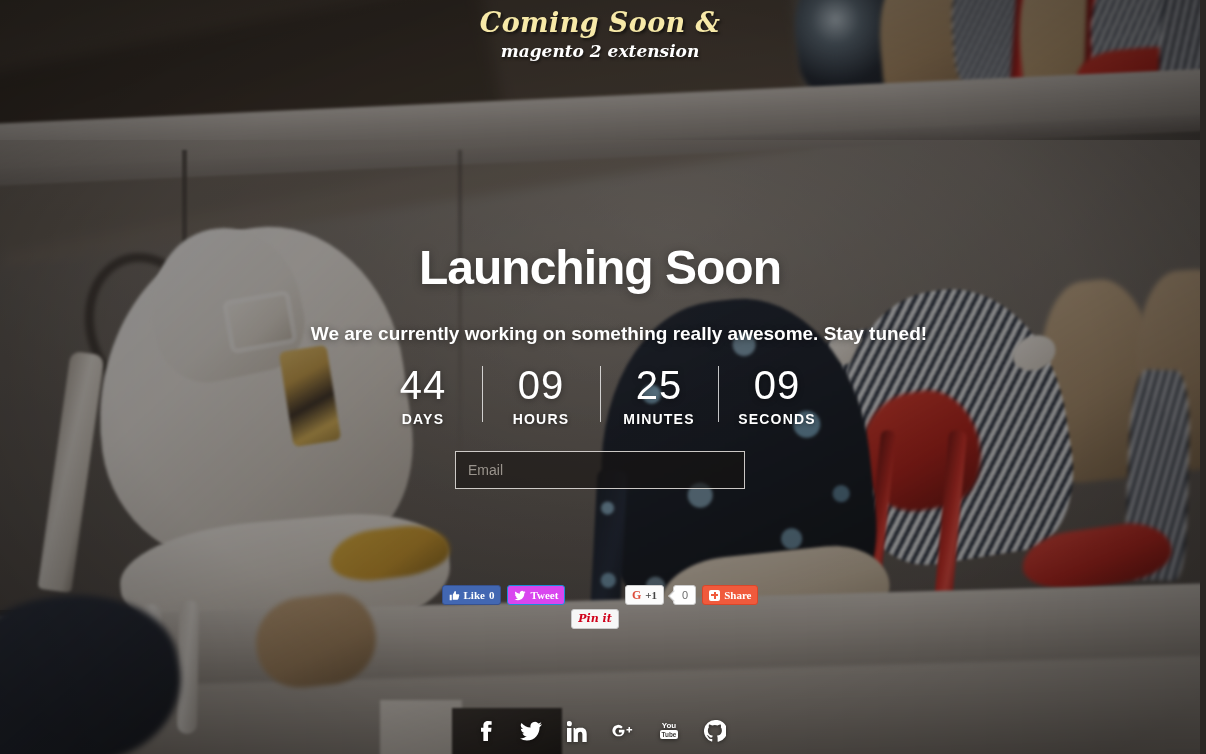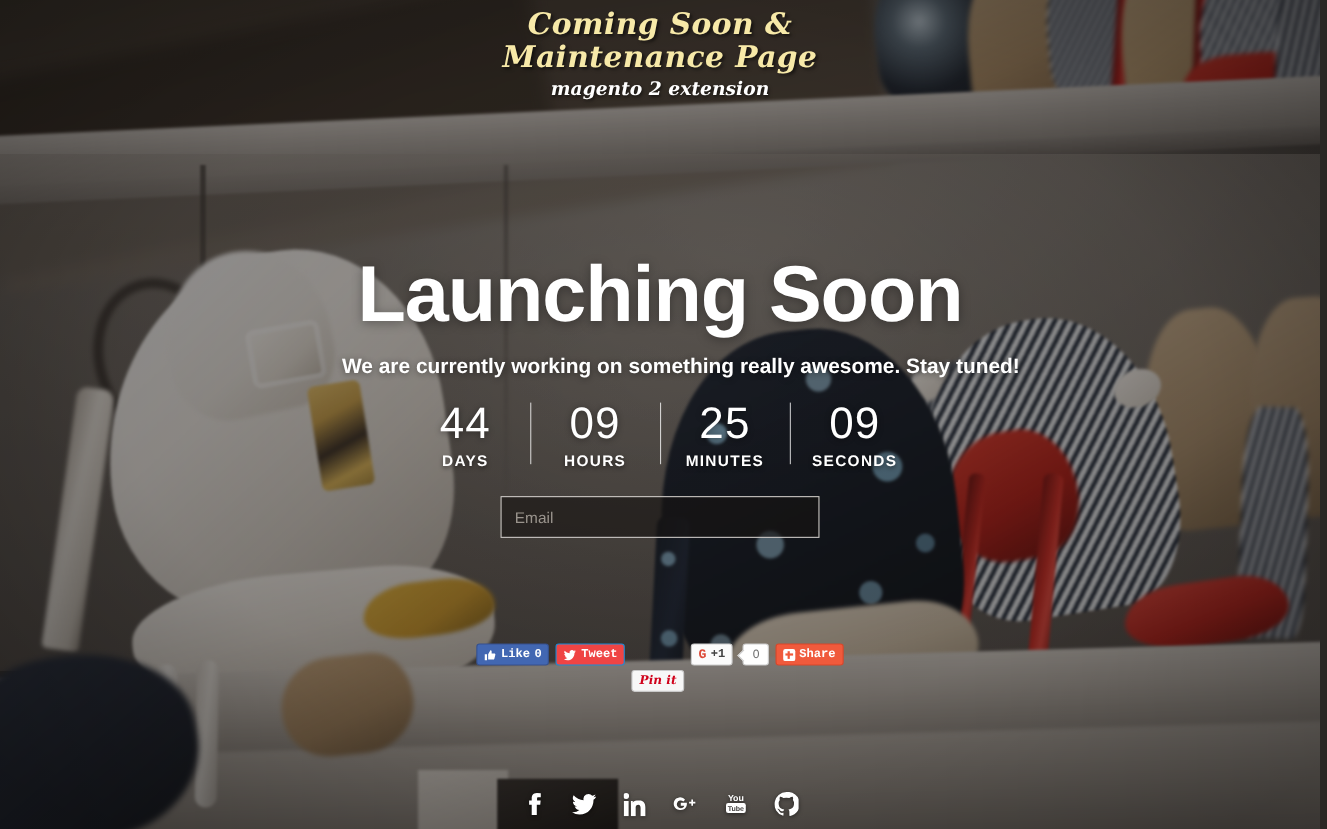--- a/index.html
+++ b/index.html
@@ -411,21 +411,21 @@
     text-shadow: 1px 2px 3px rgba(0,0,0,.55);
   }
 
   .hero {
     position: absolute;
     top: 226px; left: 0; width: 100%;
     text-align: center;
   }
   .hero-title {
     color: #ffffff;
-    font-size: 72px;
+    font-size: 48px;
     font-weight: bold;
     line-height: 84px;
     letter-spacing: -1px;
     text-shadow: 0 2px 10px rgba(0,0,0,.35);
   }
   .hero-sub {
     margin-top: 12px;
     color: #ffffff;
     font-size: 19px;
     font-weight: bold;
@@ -504,24 +504,24 @@
     font-size: 11px;
   }
   .share-btn {
     display: inline-flex; align-items: center; gap: 4px;
     height: 20px; padding: 0 6px;
     border-radius: 3px;
     font-weight: bold;
     line-height: 20px;
     white-space: nowrap;
     cursor: pointer;
-    font-family: Liberation Mono, monospace;
+    font-family: Liberation Serif, serif;
   }
   .fb-like { background: #4267b2; color: #fff; border: 1px solid #36518e; }
-  .tw-tweet { background: #ef4444; color: #fff; border: 1px solid #1a8cd8; align-items: center; }
+  .tw-tweet { background: #d946ef; color: #fff; border: 1px solid #1a8cd8; align-items: center; }
   .pin-it { background: #f7f7f7; color: #d0021b; border: 1px solid #c9c9c9; font-style: italic; font-family: "DejaVu Serif", serif; margin-top: 48px; }
   .gplus { background: #fbfbfb; color: #444; border: 1px solid #cdcdcd; }
   .gplus .gp-g { color: #dd4b39; font-size: 12px; }
   .gp-count {
     position: relative;
     background: #fff; color: #6d6d6d; border: 1px solid #cdcdcd;
     border-radius: 3px; height: 20px; padding: 0 7px 0 8px;
     display: inline-flex; align-items: center; font-size: 11px;
     margin-left: 3px;
   }
@@ -625,21 +625,20 @@
     <div class="shoebox-dark"></div>
 
     <div class="overlay"></div>
     <div class="overlay-vignette"></div>
   </div>
 
   <div class="content">
 
     <div class="brand">
       <span class="brand-line1">Coming Soon &amp;</span>
-      <span class="brand-line2">Maintenance Page</span>
       <span class="brand-sub">magento 2 extension</span>
     </div>
 
     <div class="hero">
       <div class="hero-title">Launching Soon</div>
       <div class="hero-sub">We are currently working on something really awesome. Stay tuned!</div>
     </div>
 
     <div class="countdown">
       <div class="cd-unit">

